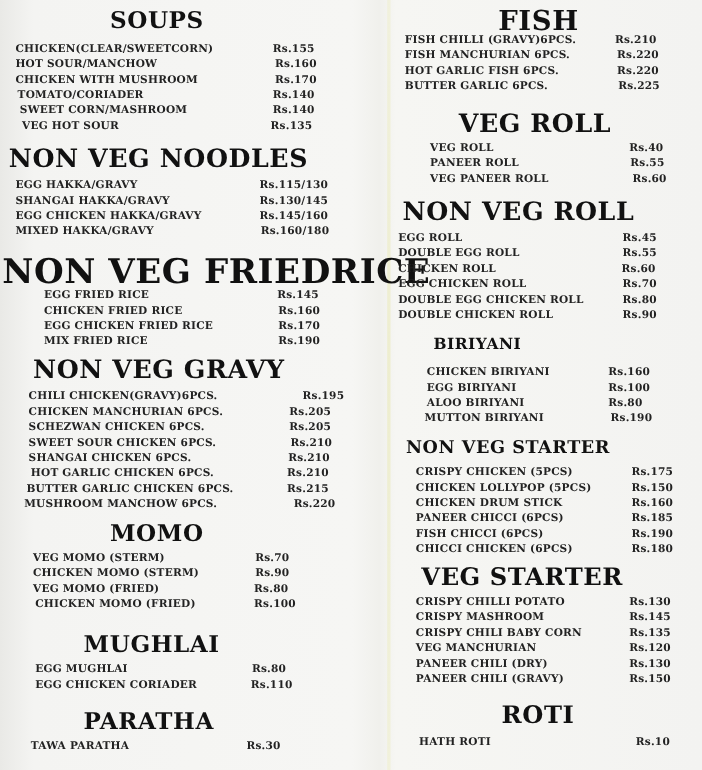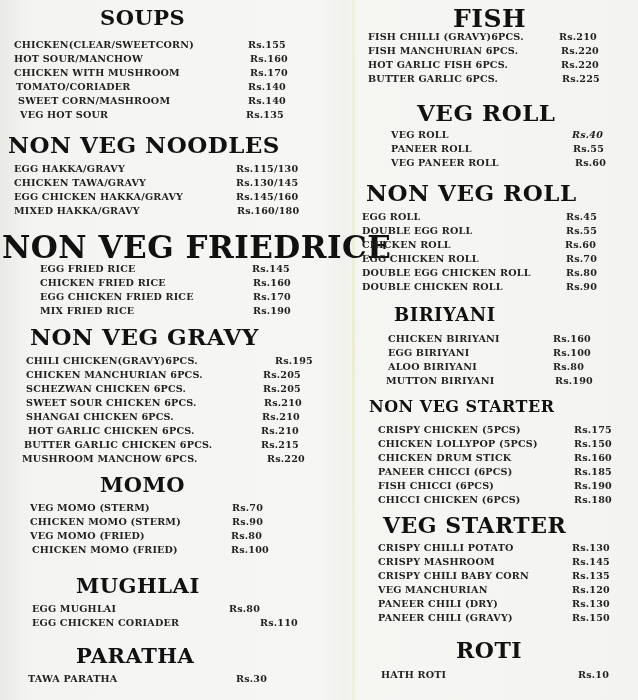--- a/index.html
+++ b/index.html
@@ -72,21 +72,21 @@
           <span class="price" style="left: 226px;">Rs.135</span>
         </div>
       </div>
       <div class="section">
         <div class="sec-title" style="left: 8px; top: 133px; font-size: 23px;">NON VEG NOODLES</div>
         <div class="row" style="left: 14px; top: 164px;">
           <span class="name">EGG HAKKA/GRAVY</span>
           <span class="price" style="left: 222px;">Rs.115/130</span>
         </div>
         <div class="row" style="left: 14px; top: 178px;">
-          <span class="name">CHICKEN TAWA/GRAVY</span>
+          <span class="name">SHANGAI HAKKA/GRAVY</span>
           <span class="price" style="left: 222px;">Rs.130/145</span>
         </div>
         <div class="row" style="left: 14px; top: 192px;">
           <span class="name">EGG CHICKEN HAKKA/GRAVY</span>
           <span class="price" style="left: 222px;">Rs.145/160</span>
         </div>
         <div class="row" style="left: 14px; top: 206px;">
           <span class="name">MIXED HAKKA/GRAVY</span>
           <span class="price" style="left: 223px;">Rs.160/180</span>
         </div>
@@ -165,28 +165,28 @@
         </div>
       </div>
       <div class="section">
         <div class="sec-title" style="left: 76px; top: 575px; font-size: 21px;">MUGHLAI</div>
         <div class="row" style="left: 32px; top: 604px;">
           <span class="name">EGG MUGHLAI</span>
           <span class="price" style="left: 197px;">Rs.80</span>
         </div>
         <div class="row" style="left: 32px; top: 618px;">
           <span class="name">EGG CHICKEN CORIADER</span>
-          <span class="price" style="left: 196px; margin-left: 32px;">Rs.110</span>
+          <span class="price" style="left: 196px;">Rs.110</span>
         </div>
       </div>
       <div class="section">
         <div class="sec-title" style="left: 76px; top: 645px; font-size: 21px;">PARATHA</div>
         <div class="row" style="left: 28px; top: 674px;">
           <span class="name">TAWA PARATHA</span>
-          <span class="price" style="left: 208px; text-align: center;">Rs.30</span>
+          <span class="price" style="left: 196px; text-align: center;">Rs.30</span>
         </div>
       </div>
     </div>
     <div class="col col-right">
       <div class="section">
         <div class="sec-title" style="left: 97px; top: 6px; font-size: 25px;">FISH</div>
         <div class="row" style="left: 12px; top: 32px;">
           <span class="name">FISH CHILLI (GRAVY)6PCS.</span>
           <span class="price" style="left: 191px;">Rs.210</span>
         </div>
@@ -200,21 +200,21 @@
         </div>
         <div class="row" style="left: 12px; top: 74px;">
           <span class="name">BUTTER GARLIC 6PCS.</span>
           <span class="price" style="left: 194px;">Rs.225</span>
         </div>
       </div>
       <div class="section">
         <div class="sec-title" style="left: 61px; top: 101px; font-size: 23px;">VEG ROLL</div>
         <div class="row" style="left: 35px; top: 130px;">
           <span class="name">VEG ROLL</span>
-          <span class="price" style="left: 181px; font-style: italic;">Rs.40</span>
+          <span class="price" style="left: 181px;">Rs.40</span>
         </div>
         <div class="row" style="left: 35px; top: 144px;">
           <span class="name">PANEER ROLL</span>
           <span class="price" style="left: 182px;">Rs.55</span>
         </div>
         <div class="row" style="left: 35px; top: 158px;">
           <span class="name">VEG PANEER ROLL</span>
           <span class="price" style="left: 184px;">Rs.60</span>
         </div>
       </div>
@@ -239,21 +239,21 @@
         <div class="row" style="left: 6px; top: 268px;">
           <span class="name">DOUBLE EGG CHICKEN ROLL</span>
           <span class="price" style="left: 204px;">Rs.80</span>
         </div>
         <div class="row" style="left: 6px; top: 282px;">
           <span class="name">DOUBLE CHICKEN ROLL</span>
           <span class="price" style="left: 204px;">Rs.90</span>
         </div>
       </div>
       <div class="section">
-        <div class="sec-title" style="left: 38px; top: 306px; font-size: 18px;">BIRIYANI</div>
+        <div class="sec-title" style="left: 38px; top: 306px; font-size: 14px;">BIRIYANI</div>
         <div class="row" style="left: 32px; top: 334px;">
           <span class="name">CHICKEN BIRIYANI</span>
           <span class="price" style="left: 165px;">Rs.160</span>
         </div>
         <div class="row" style="left: 32px; top: 348px;">
           <span class="name">EGG BIRIYANI</span>
           <span class="price" style="left: 165px;">Rs.100</span>
         </div>
         <div class="row" style="left: 32px; top: 362px;">
           <span class="name">ALOO BIRIYANI</span>

